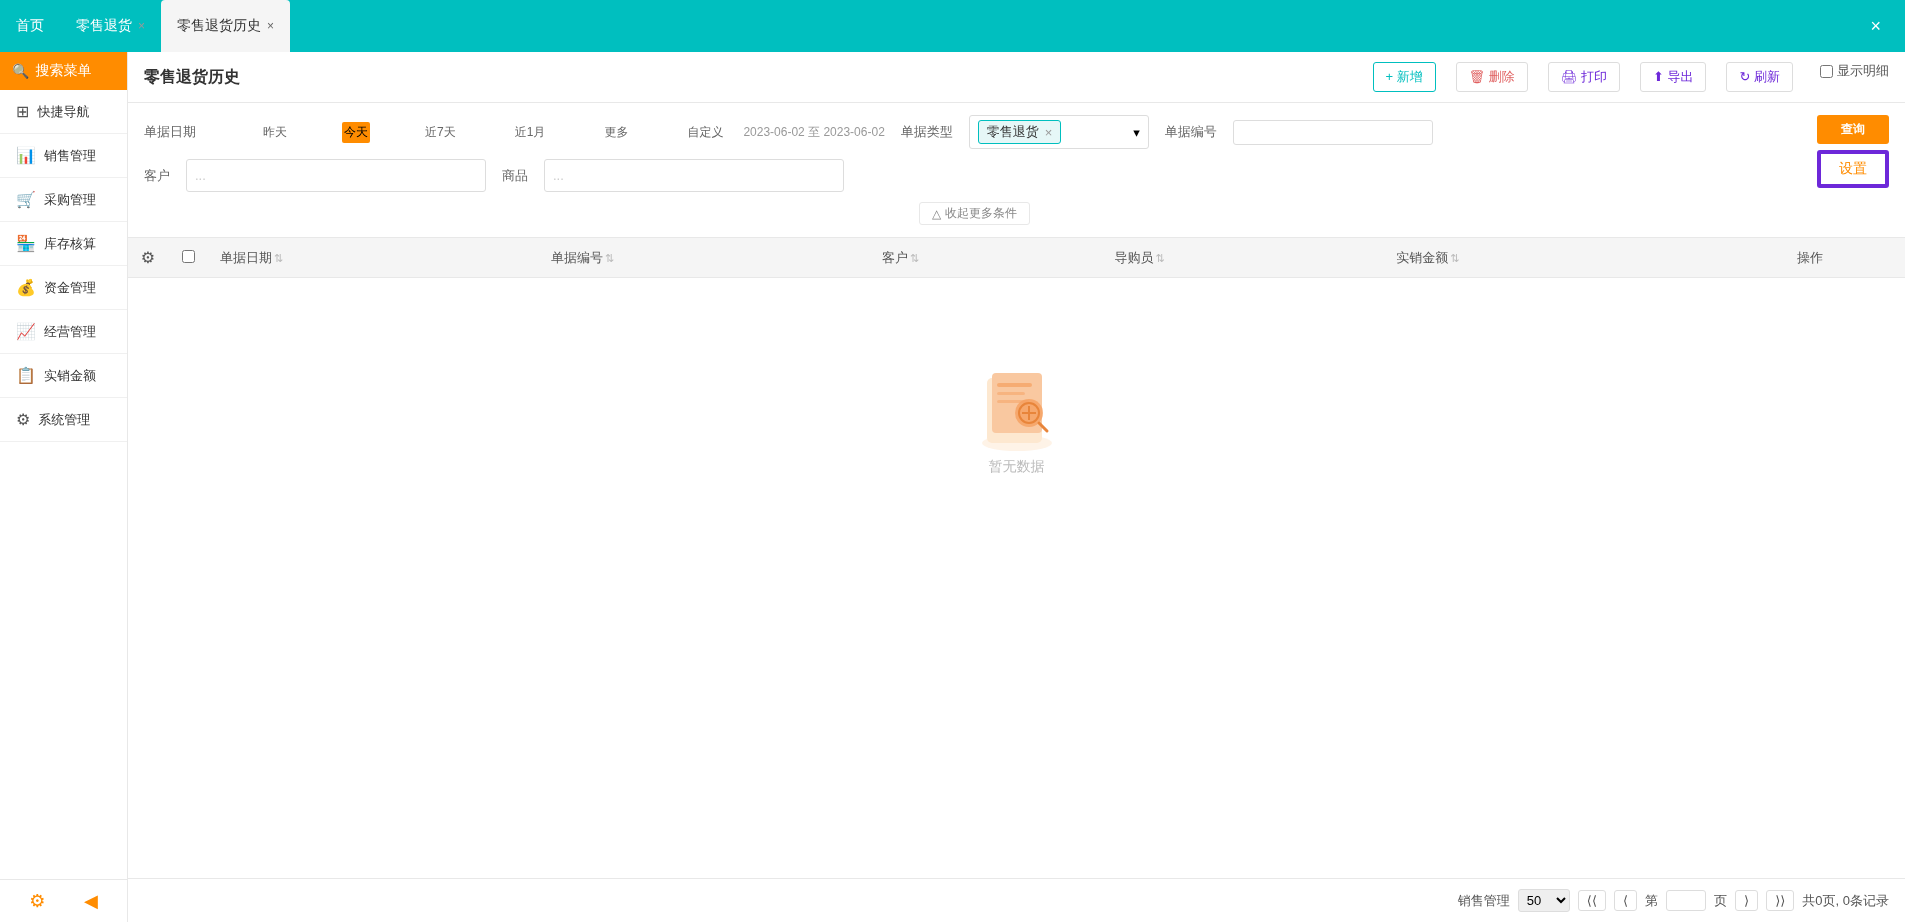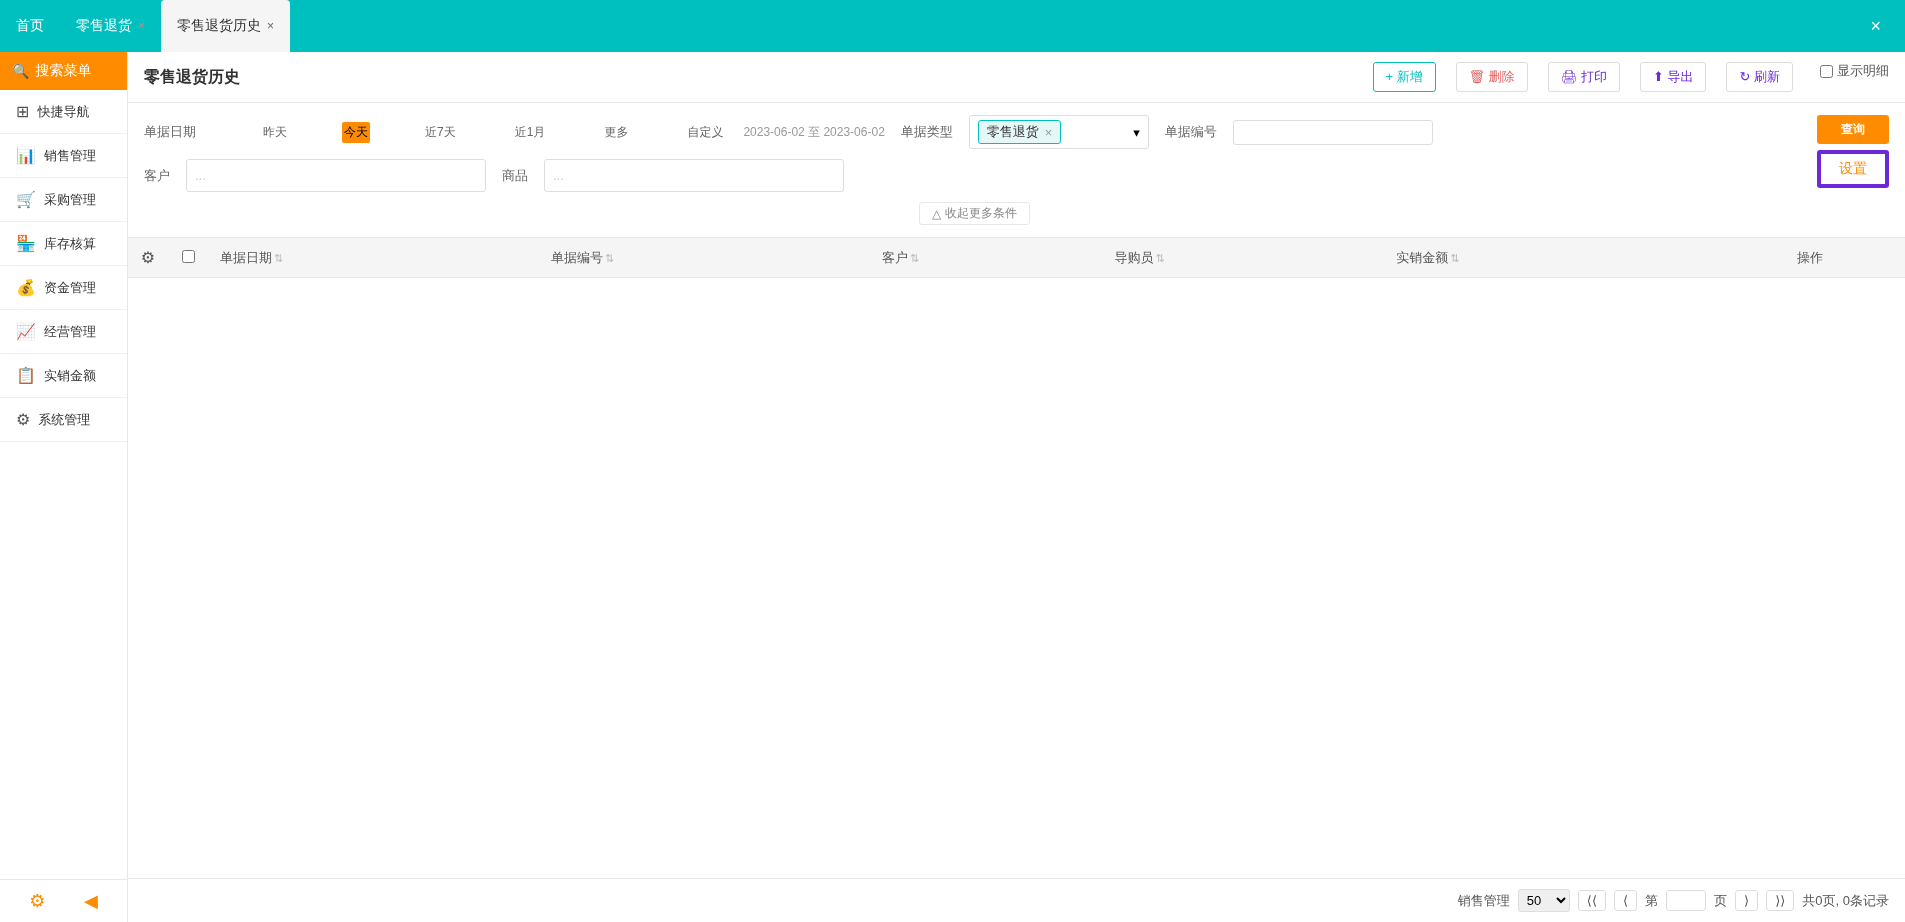--- a/index.html
+++ b/index.html
@@ -308,20 +308,37 @@
               <th>单据编号<span class="sort-icon">⇅</span></th>
               <th>客户<span class="sort-icon">⇅</span></th>
               <th>导购员<span class="sort-icon">⇅</span></th>
               <th>实销金额<span class="sort-icon">⇅</span></th>
               <th class="action-col">操作</th>
             </tr>
         </thead>
         <tbody id="table-body">
         </tbody>
       </table>
+      <div class="empty-state">
+
+        <svg width="100" height="100" viewBox="0 0 100 100">
+          <ellipse cx="50" cy="85" rx="35" ry="8" fill="#fde8d0" opacity="0.5"></ellipse>
+          <rect x="20" y="20" width="55" height="65" rx="5" fill="#fde8d0"></rect>
+          <rect x="25" y="15" width="50" height="60" rx="4" fill="#f9c8a0"></rect>
+          <rect x="30" y="25" width="35" height="4" rx="2" fill="#f5a060" opacity="0.7"></rect>
+          <rect x="30" y="34" width="28" height="3" rx="2" fill="#f5a060" opacity="0.5"></rect>
+          <rect x="30" y="42" width="32" height="3" rx="2" fill="#f5a060" opacity="0.5"></rect>
+          <circle cx="62" cy="55" r="14" fill="#f5a060" opacity="0.8"></circle>
+          <circle cx="62" cy="55" r="10" fill="none" stroke="#e8853a" stroke-width="2"></circle>
+          <line x1="72" y1="65" x2="80" y2="73" stroke="#e8853a" stroke-width="3" stroke-linecap="round"></line>
+          <line x1="55" y1="55" x2="69" y2="55" stroke="#e8853a" stroke-width="2"></line>
+          <line x1="62" y1="48" x2="62" y2="62" stroke="#e8853a" stroke-width="2"></line>
+        </svg>
+        <span>暂无数据</span>
+      </div>
     </div>
 
     <div class="pagination">
       <span>销售管理</span>
       <select id="per-page-select"><option value="10">10</option><option value="20">20</option><option value="50" selected="">50</option><option value="100">100</option></select>
       <button class="page-btn">⟨⟨</button>
       <button class="page-btn">⟨</button>
       <span>第</span>
       <input type="text" style="">
       <span>页</span>

